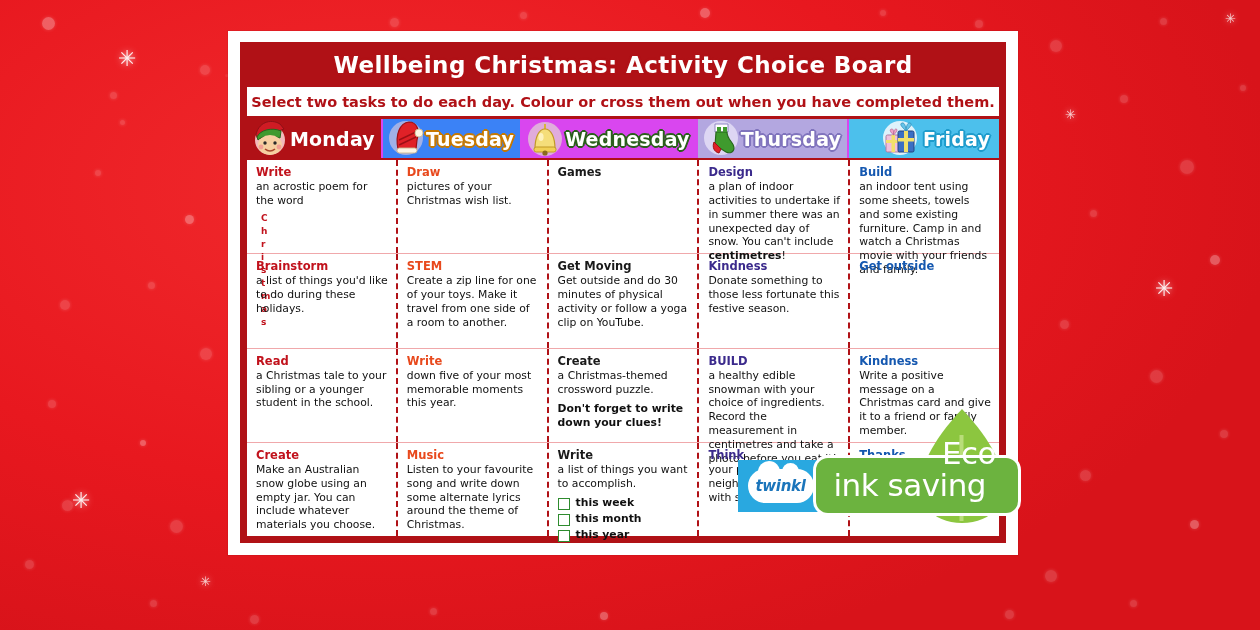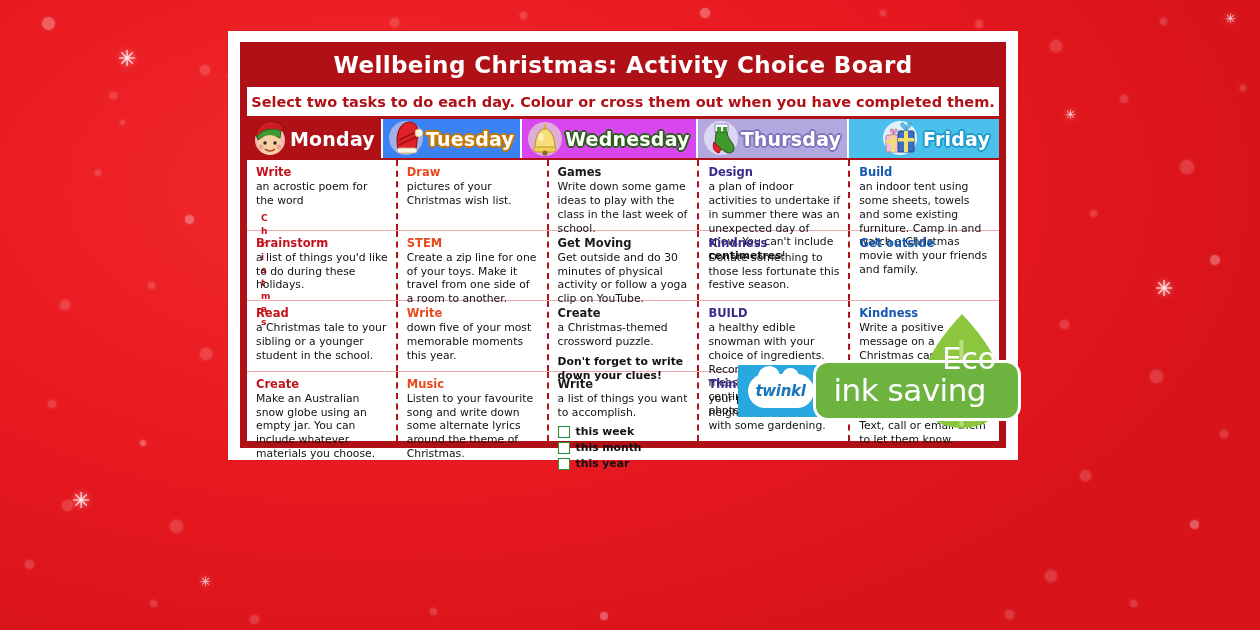--- a/index.html
+++ b/index.html
@@ -19,21 +19,21 @@
   }
   .dot{position:absolute;border-radius:50%;background:rgba(255,255,255,.17);
        box-shadow:0 0 3px 1px rgba(255,255,255,.10);}
   .dot.lite{background:rgba(255,255,255,.30);}
   .spark{position:absolute;color:#fff;font-size:22px;line-height:1;opacity:.92;
          text-shadow:0 0 6px rgba(255,255,255,.8);pointer-events:none;}
   .spark.sm{font-size:13px;opacity:.8;}
 
   
   #card{
-    position:absolute;left:228px;top:31px;width:790px;height:429px;
+    position:absolute;left:228px;top:31px;width:790px;height:524px;
     background:#ffffff;
     box-shadow:0 0 0 1px rgba(0,0,0,.05);
   }
   #inner{
     position:absolute;left:12px;top:11px;right:12px;bottom:12px;
     background:#b01116;
     display:flex;flex-direction:column;
   }
   
   #title-bar{
@@ -57,21 +57,21 @@
   }
   #instruction{
     font-weight:bold;font-size:14.5px;color:#b01116;white-space:nowrap;
   }
   
   #day-header{
     flex:0 0 39px;display:flex;margin:3px 7px 0 7px;background:#b01116;
   }
   .day-cell{
     flex:1 1 0;position:relative;display:flex;align-items:center;
-    border-right:2px solid #ffffff;overflow:visible;
+    border-right:2px solid #d946ef;overflow:visible;
   }
   .day-cell:last-child{border-right:none;}
   .day-icon{
     position:relative;z-index:3;width:40px;height:40px;flex:0 0 40px;
     margin-left:3px;margin-top:-1px;
   }
   .day-label{
     flex:1 1 auto;text-align:center;font-weight:bold;font-size:19px;
     color:#ffffff;letter-spacing:.2px;padding-right:6px;
     text-shadow:-1.2px -1.2px 0 var(--sh),1.2px -1.2px 0 var(--sh),
@@ -293,21 +293,20 @@
               <span>a</span>
               <span>s</span>
             </div>
           </div>
           <div class="cell">
             <div class="cell-title" style="color: rgb(232, 73, 29);">Draw</div>
             <div class="cell-body"><span>pictures of your Christmas wish list.</span></div>
           </div>
           <div class="cell">
             <div class="cell-title" style="color: rgb(26, 26, 26);">Games</div>
-            <div class="cell-body"><span>Write down some game ideas to play with the class in the last week of school.</span></div>
           </div>
           <div class="cell">
             <div class="cell-title" style="color: rgb(59, 42, 140);">Design</div>
             <div class="cell-body"><span>a plan of indoor activities to undertake if in summer there was an unexpected day of snow. You can't include </span><b>centimetres</b><span>!</span></div>
           </div>
           <div class="cell">
             <div class="cell-title" style="color: rgb(21, 88, 176);">Build</div>
             <div class="cell-body"><span>an indoor tent using some sheets, towels and some existing furniture. Camp in and watch a Christmas movie with your friends and family.</span></div>
           </div>
         </div>

